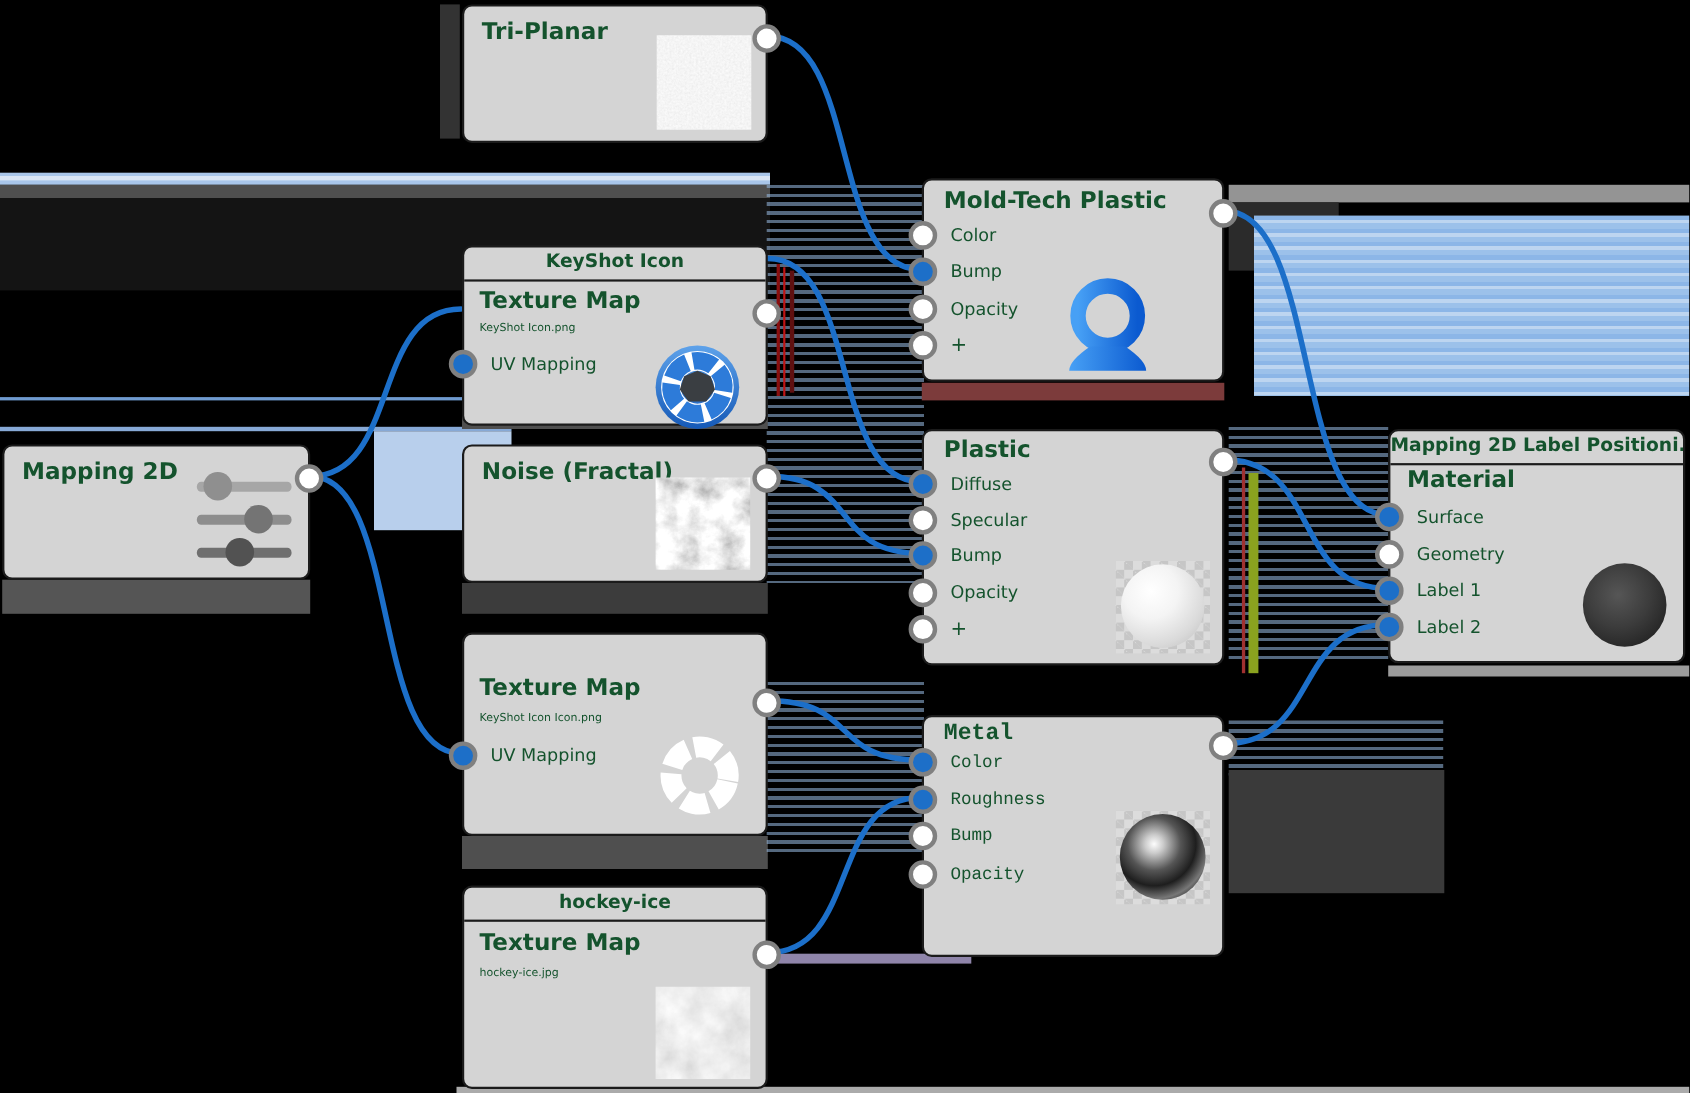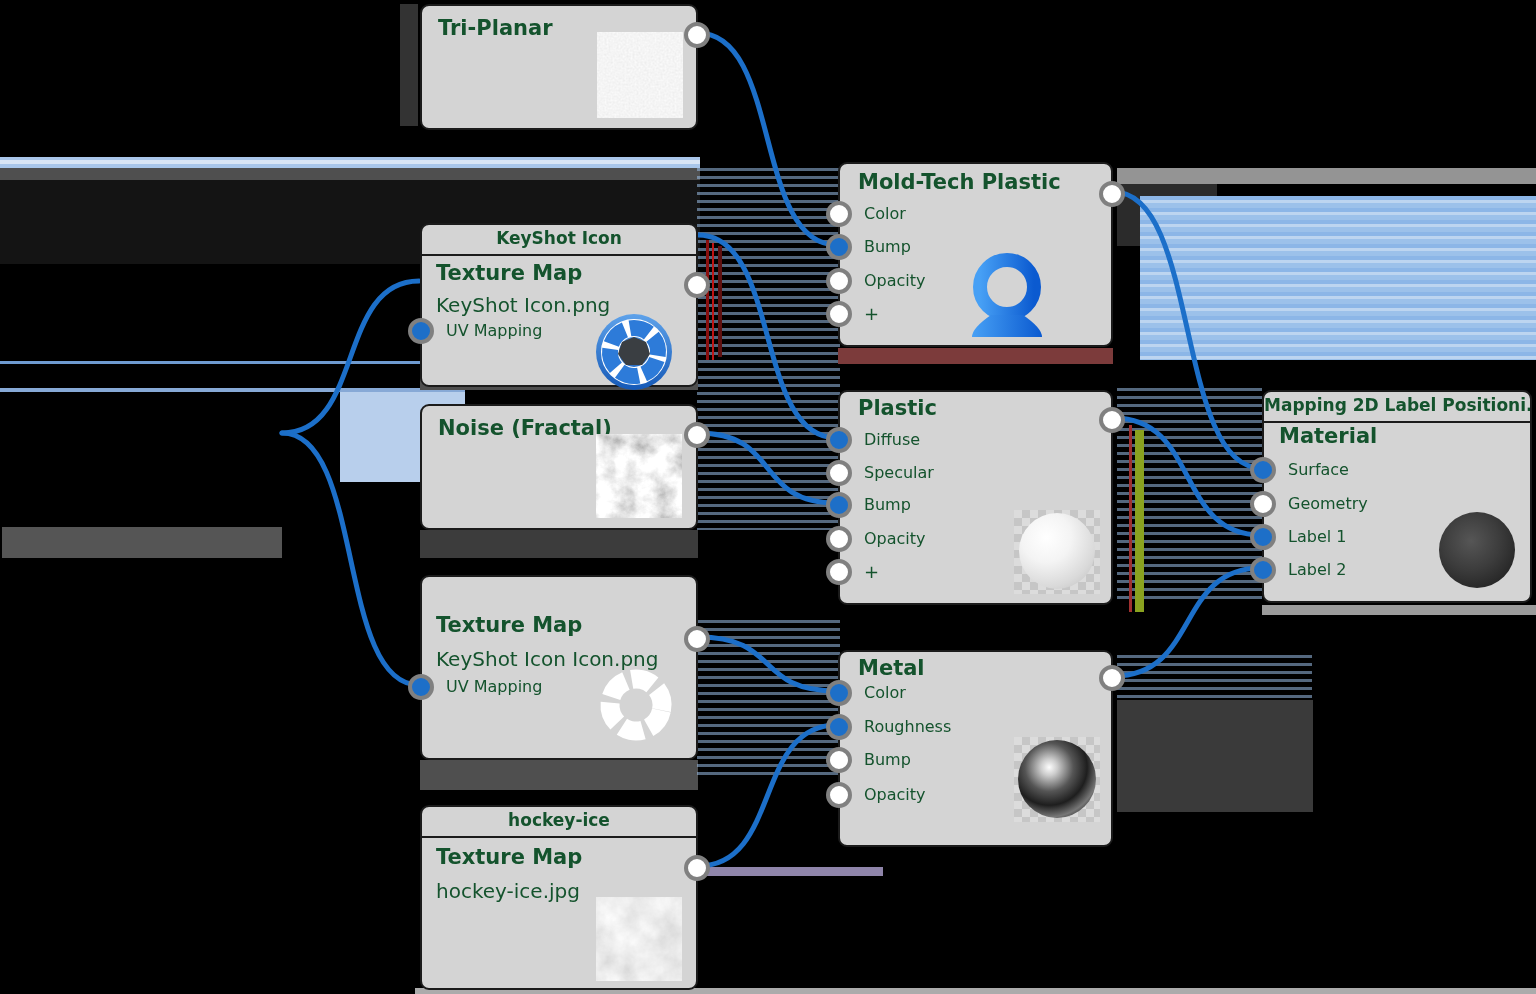--- a/index.html
+++ b/index.html
@@ -8,21 +8,21 @@
   .af{position:absolute;z-index:1;}
   .stripes{background:repeating-linear-gradient(180deg, rgba(154,190,231,.55) 0 3px, rgba(0,0,0,0) 3px 8px);}
   .stripes-dense{background:repeating-linear-gradient(180deg,#8cb6e7 0 4px,#bdd5f0 4px 7px,#9cc1ea 7px 12px);}
   #wires{position:absolute;left:0;top:0;z-index:4;pointer-events:none;}
   .wire{fill:none;stroke:#1c6fc9;stroke-width:5;stroke-linecap:round;}
   .node{position:absolute;background:#d4d4d4;border:2.5px solid #1b1b1b;border-radius:9px;
         box-sizing:border-box;z-index:10;color:#14532d;}
   .hdr{height:29px;line-height:27px;text-align:center;font-weight:bold;font-size:17px;
        border-bottom:2.5px solid #1b1b1b;white-space:nowrap;overflow:hidden;}
   .title{position:absolute;font-weight:bold;font-size:21px;white-space:nowrap;}
-  .sub{position:absolute;font-size:20px;white-space:nowrap;}
+  .sub{position:absolute;font-size:10px;white-space:nowrap;}
   .plabel{position:absolute;left:24px;font-size:16px;line-height:22px;white-space:nowrap;}
   .port{position:absolute;width:26px;height:26px;border-radius:50%;background:#fff;
         border:4px solid #808080;box-sizing:border-box;z-index:12;}
   .port.blue{background:#1d6fc8;}
   .thumb{position:absolute;overflow:hidden;}
   .checker{background-image:
      linear-gradient(45deg,#c6c6c6 25%,transparent 25%,transparent 75%,#c6c6c6 75%),
      linear-gradient(45deg,#c6c6c6 25%,#dcdcdc 25%,#dcdcdc 75%,#c6c6c6 75%);
      background-size:16px 16px;background-position:0 0,8px 8px;}
   .sphere{position:absolute;border-radius:50%;}
@@ -136,20 +136,32 @@
     <svg style="position:absolute;left:172px;top:87px;" width="80" height="80" viewBox="0 0 80 80">
       <circle cx="40" cy="40" r="38" fill="url(#kblue)"></circle>
       <circle cx="40" cy="40" r="24" fill="none" stroke="#ffffff" stroke-width="18"></circle>
       <g transform="rotate(18 40 40)">
           <circle cx="40" cy="40" r="24" fill="none" stroke="#2d7bd9" stroke-width="16" stroke-dasharray="20 5.2"></circle>
         </g>
       <path d="M40,25 L52,30 L56,42 L48,53 L32,53 L24,42 L28,30 Z" fill="#3a3e42"></path>
     </svg>
   </div>
 
+  <div class="node" style="left:2px;top:404px;width:280px;height:123px;">
+    <div class="title" style="left:16px;top:10px;">Mapping 2D</div>
+    <svg style="position:absolute;left:168px;top:20px;" width="100" height="92" viewBox="0 0 100 92">
+      <rect x="7" y="12" width="86" height="9" rx="4" fill="#a6a6a6"></rect>
+        <circle cx="26" cy="16" r="13" fill="#8f8f8f"></circle>
+      <rect x="7" y="42" width="86" height="9" rx="4" fill="#8d8d8d"></rect>
+        <circle cx="63" cy="46" r="13" fill="#747474"></circle>
+      <rect x="7" y="72" width="86" height="9" rx="4" fill="#6f6f6f"></rect>
+        <circle cx="46" cy="76" r="13" fill="#525252"></circle>
+    </svg>
+    <span class="port" style="right:-14px;top:16px;"></span>
+  </div>
 
   <div class="node" style="left:420px;top:404px;width:278px;height:126px;">
     <div class="title" style="left:16px;top:10px;">Noise (Fractal)</div>
     <svg class="thumb" style="left:174px;top:28px;" width="86" height="84">
         <rect width="86" height="84" filter="url(#f-fractal)"></rect>
       </svg>
     <span class="port" style="right:-14px;top:16px;"></span>
   </div>
 
   <div class="node" style="left:420px;top:575px;width:278px;height:185px;">
@@ -203,21 +215,21 @@
     <span class="port" style="left:-14px;top:134px;"></span>
     <div class="plabel" style="top:136px;">Opacity</div>
     <span class="port" style="left:-14px;top:167px;"></span>
     <div class="plabel" style="top:169px;font-size:18px;">+</div>
     <span class="port" style="right:-14px;top:15px;"></span>
     <div class="thumb checker" style="left:174px;top:118px;width:86px;height:84px;">
       <div class="sphere" style="left:5px;top:3px;width:76px;height:76px;background:radial-gradient(circle at 36% 32%, #ffffff 0%, #f4f4f4 35%, #d9d9d9 70%, #bdbdbd 95%);"></div>
     </div>
   </div>
 
-  <div class="node" style="left:838px;top:650px;width:275px;height:197px;">
+  <div class="node" style="left:838px;top:650px;width:275px;height:220px;font-family:Liberation Mono, monospace;">
     <div class="title" style="left:18px;top:4px;">Metal</div>
     <span class="port blue" style="left:-14px;top:28px;"></span>
     <div class="plabel" style="top:30px;">Color</div>
     <span class="port blue" style="left:-14px;top:62px;"></span>
     <div class="plabel" style="top:64px;">Roughness</div>
     <span class="port" style="left:-14px;top:95px;"></span>
     <div class="plabel" style="top:97px;">Bump</div>
     <span class="port" style="left:-14px;top:130px;"></span>
     <div class="plabel" style="top:132px;">Opacity</div>
     <span class="port" style="right:-14px;top:13px;"></span>

